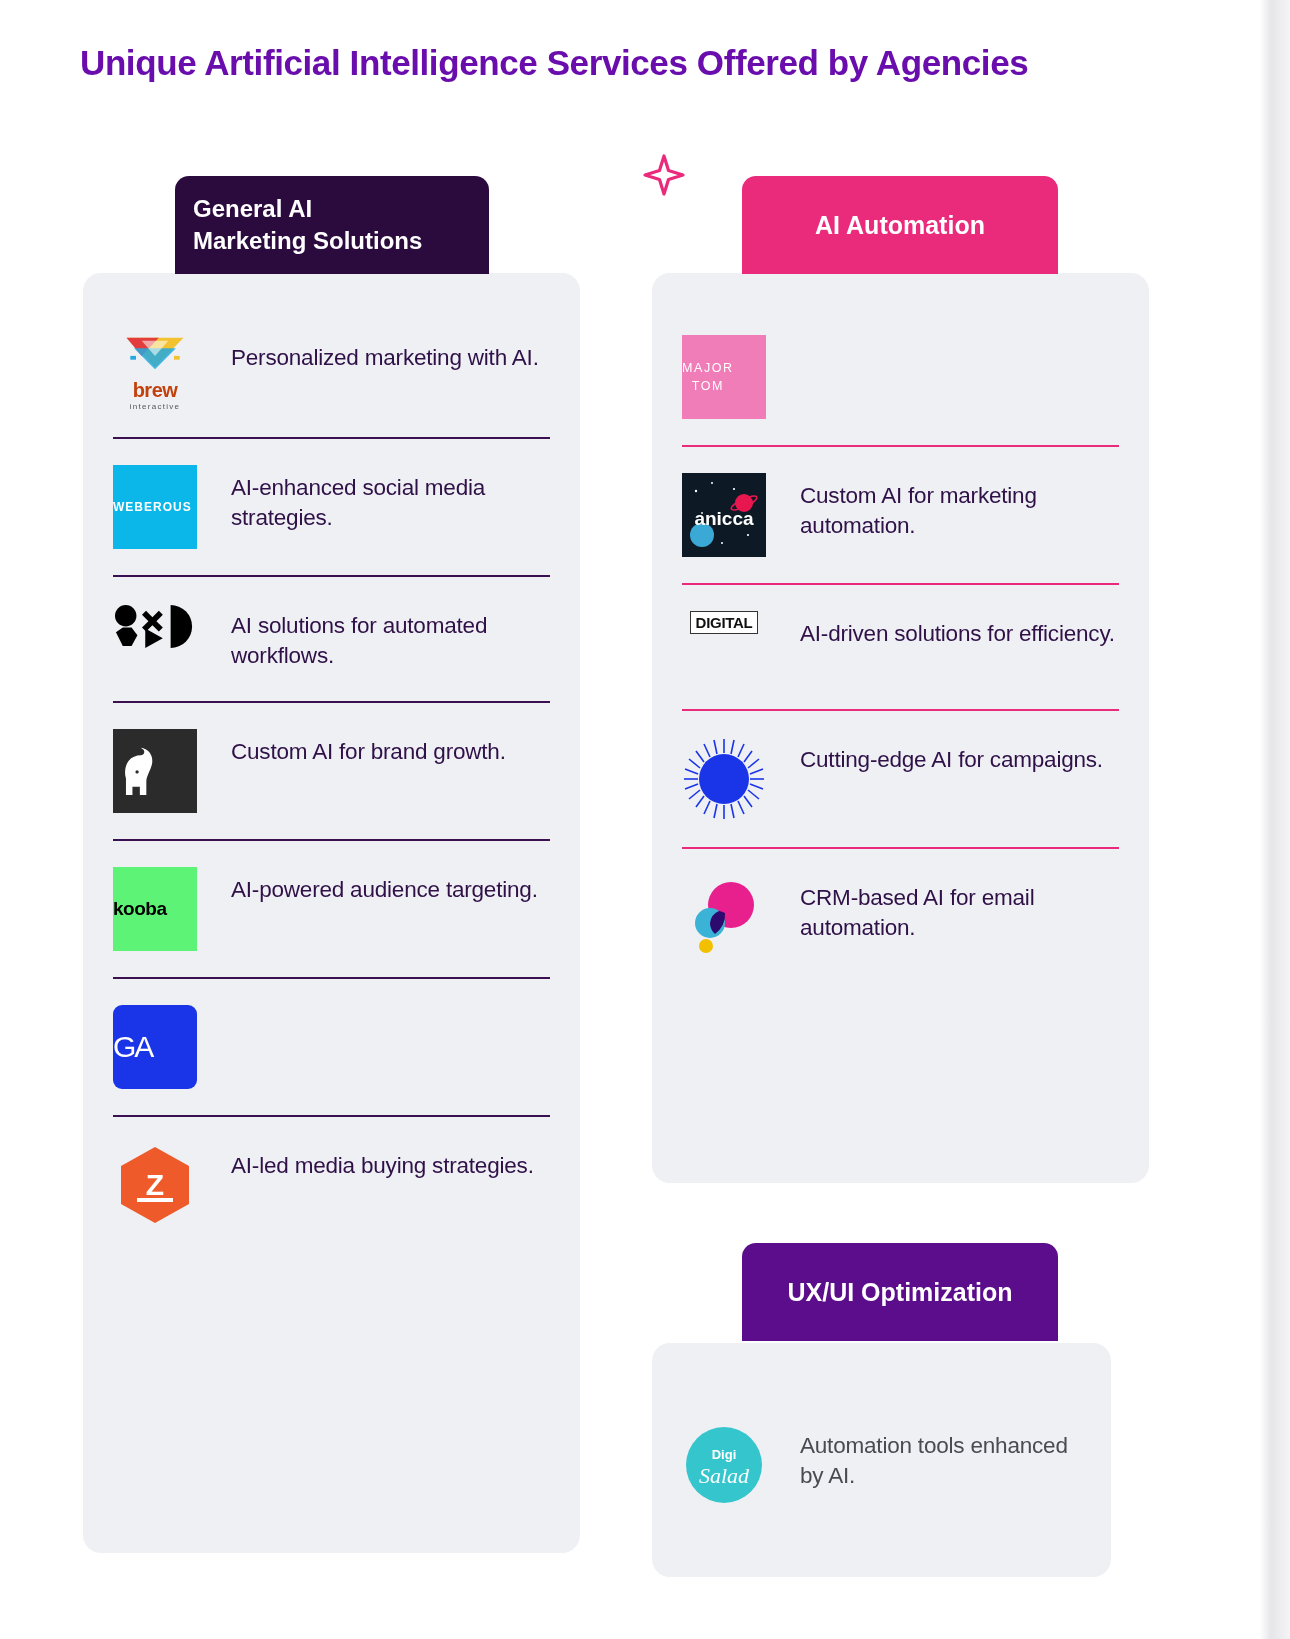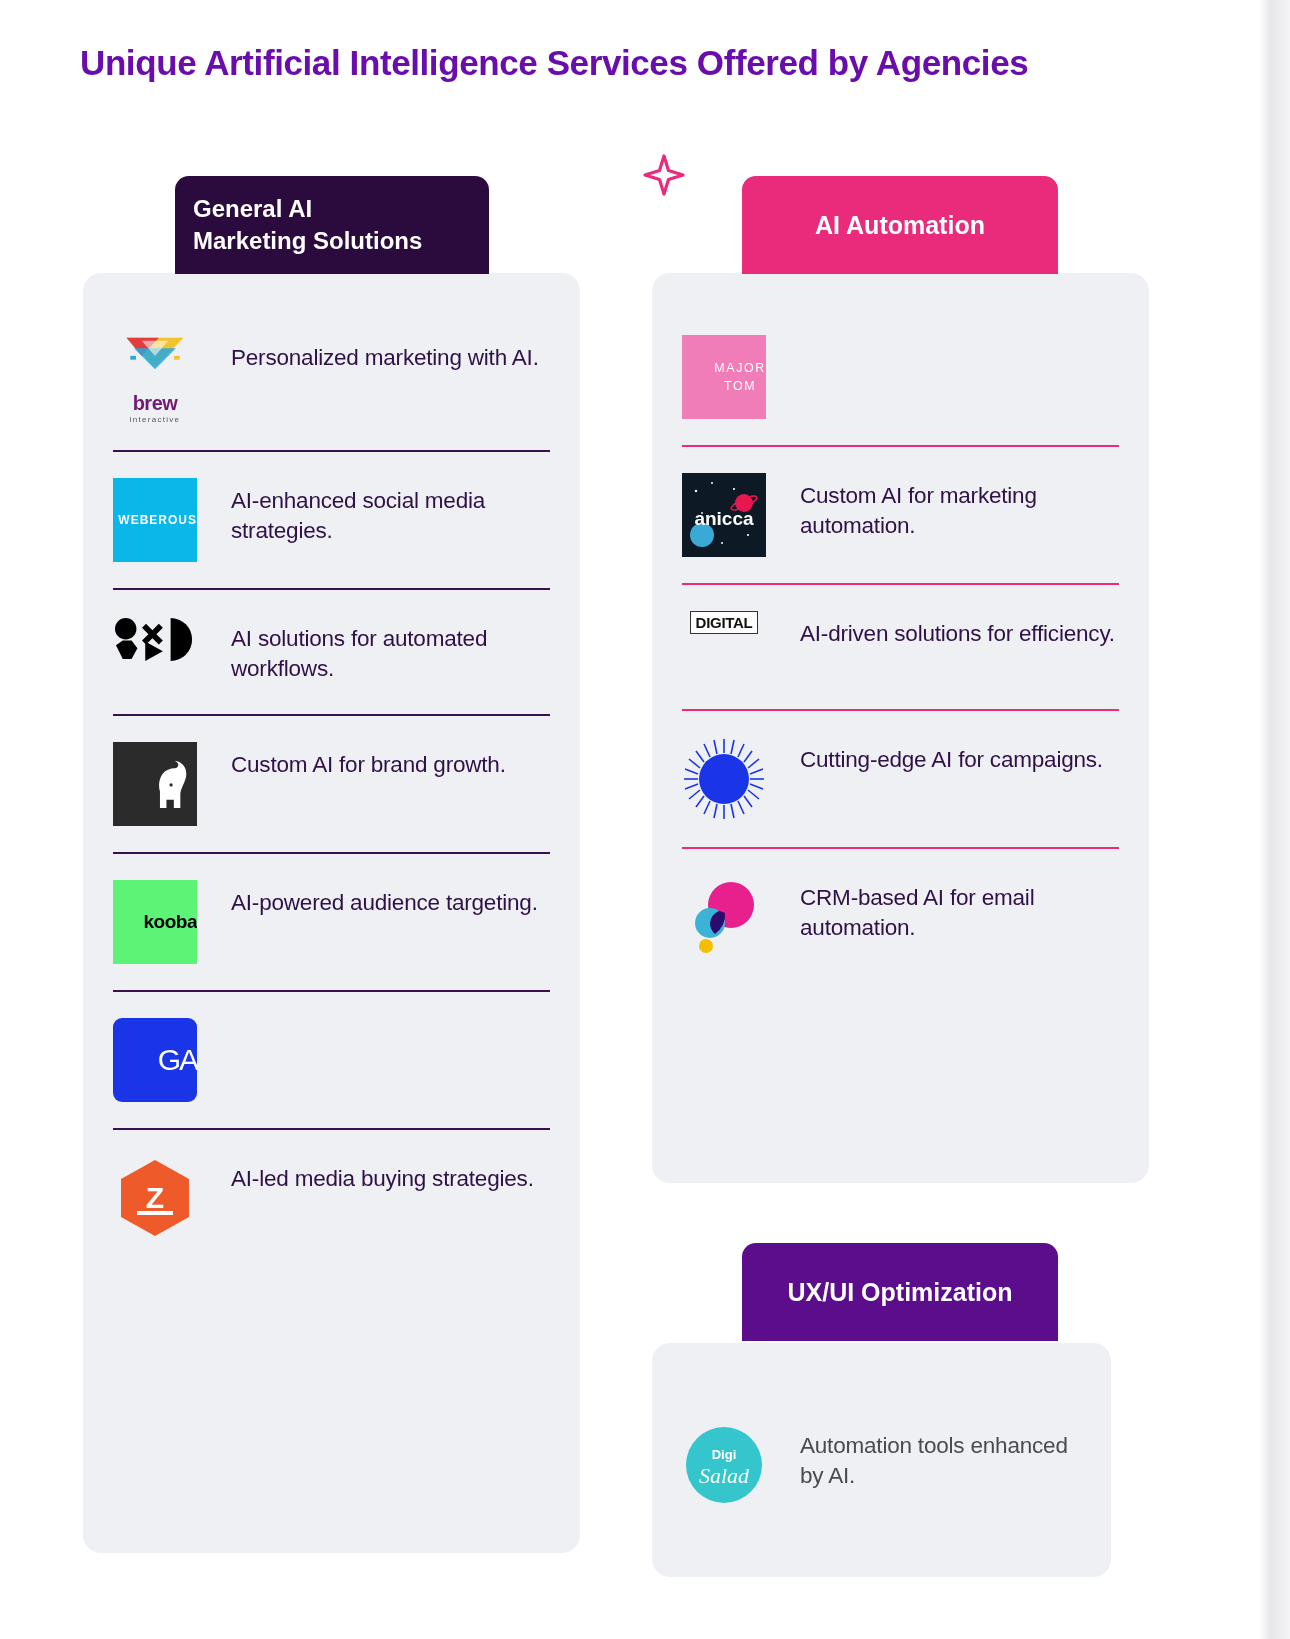--- a/index.html
+++ b/index.html
@@ -125,21 +125,21 @@
   }
   .desc-uxui { color: #4a4a52; }
 
   .divider { height: 2px; border: 0; }
   .divider-dark { background: #3a1050; }
   .divider-pink { background: #ea2a7b; }
 
   
   .tile {
     width: 100px; height: 84px;
-    display: flex; align-items: center; justify-content: flex-end;
+    display: flex; align-items: center; justify-content: flex-start;
     overflow: hidden;
   }
   .tile-weberous { background: #0bb6e8; }
   .tile-elephant { background: #2b2b2b; }
   .tile-kooba    { background: #5cf377; }
   .tile-ga       { background: #1a35e8; border-radius: 9px; }
   .tile-majortom { background: #f07cb8; }
   .tile-anicca   { background: #0d1a26; }
 
   .tile-txt {
@@ -151,21 +151,21 @@
   .majortom-txt {
     color: #ffffff; font-size: 12.5px; letter-spacing: 1.6px;
     line-height: 1.45; text-align: center;
   }
   .digital-box {
     border: 1.5px solid #333; background: #fff;
     padding: 2px 5px; font-weight: bold; font-size: 15px;
     letter-spacing: -0.3px; color: #111; display: inline-block;
   }
   .brew-wrap { text-align: center; }
-  .brew-name { font-weight: bold; font-size: 20px; color: #701a75; letter-spacing: -0.5px; margin-top: 15px; }
+  .brew-name { font-weight: bold; font-size: 20px; color: #c2410c; letter-spacing: -0.5px; margin-top: 2px; }
   .brew-sub  { font-size: 8px; color: #555; letter-spacing: 1.3px; }
 </style>
 </head>
 <body>
 
 <div class="page">
 
   <div class="page-edge"></div>
 
   <h1 class="title">Unique Artificial Intelligence Services Offered by Agencies</h1>

